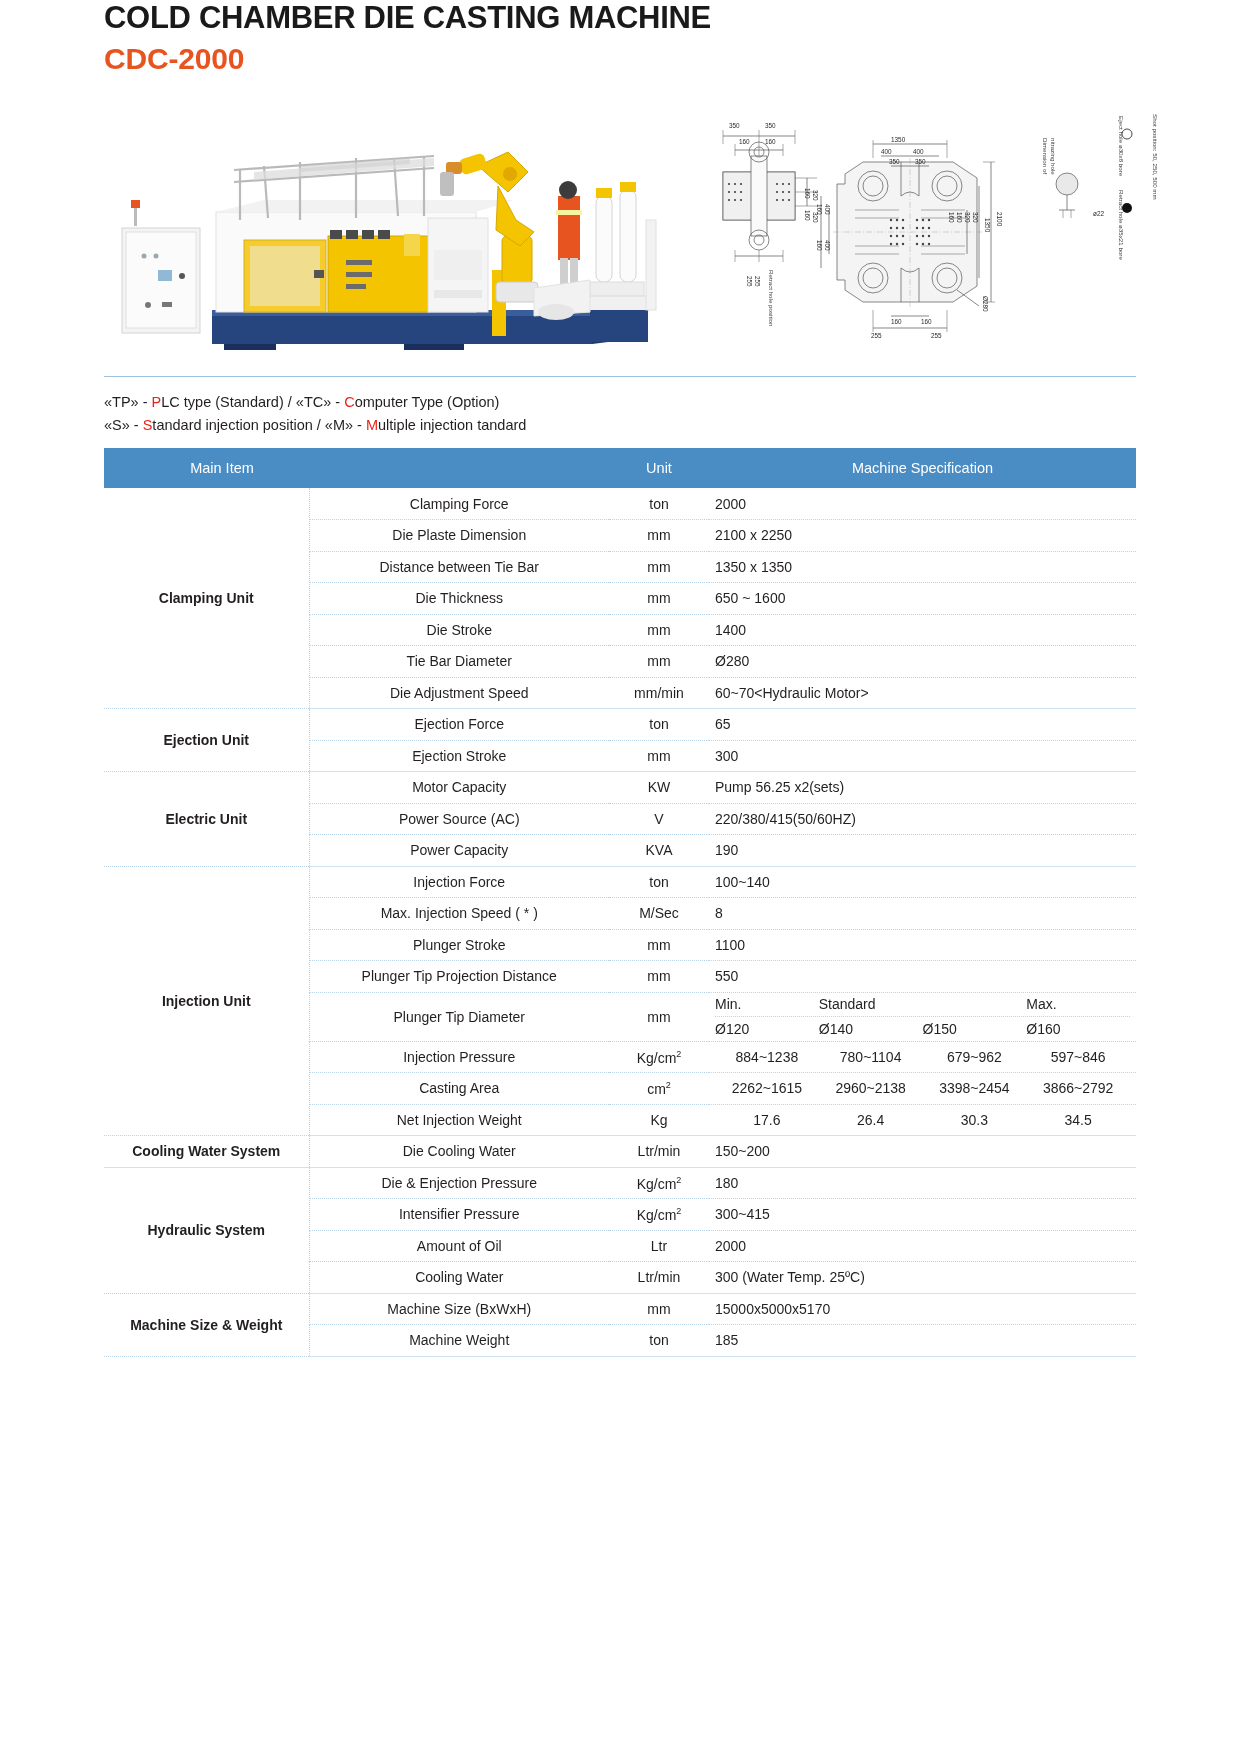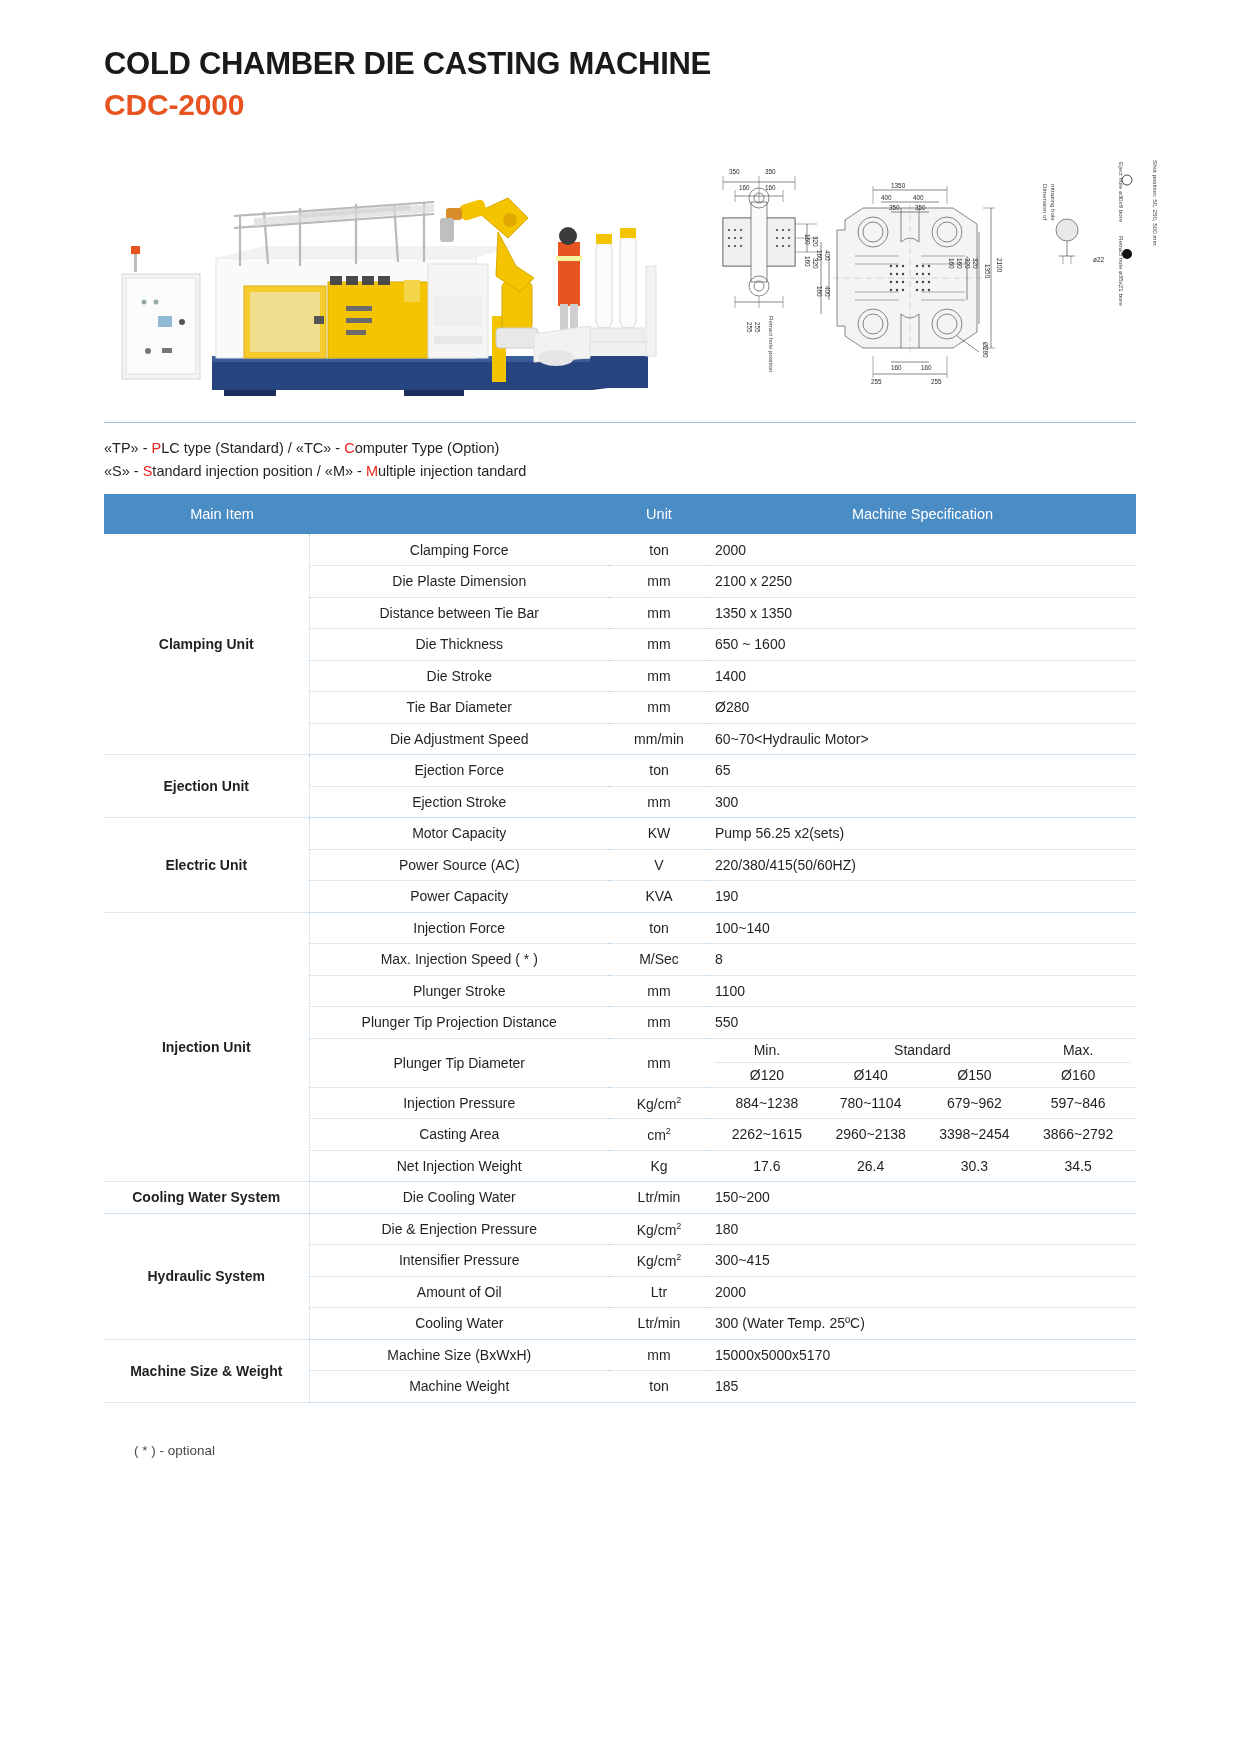--- a/index.html
+++ b/index.html
@@ -8,21 +8,21 @@
     width: 1240px; height: 1754px;
     background: #ffffff;
     font-family: "Liberation Sans", sans-serif;
     color: #231f20;
     position: relative;
     overflow: hidden;
   }
   .page { padding: 0 104px; position: relative; }
 
   
-  .title-block { padding-top: 46px; }
+  .title-block { }
   h1.main-title {
     font-size: 31px; font-weight: bold; letter-spacing: -0.3px;
     margin: 0; color: #1a1a1a; line-height: 1.15;
   }
   h2.model-title {
     font-size: 30px; font-weight: bold; letter-spacing: -0.2px;
     margin: 6px 0 0 0; color: #e8541f; line-height: 1.15;
   }
 
   
@@ -59,21 +59,21 @@
   td.item { text-align: center; padding-left: 12px; }
   td.unit { text-align: center; }
   td.val  { text-align: left; }
   tr.grp-end > td { border-bottom: 1px solid #cfe0ee; }
   tr.tall > td { height: 48px; }
 
   .sub-grid { display: flex; width: 100%; }
   .sub-grid > div { flex: 1; text-align: center; }
   .dia-head { border-bottom: 1px dotted #b9d3e8; }
   .dia-head-row, .dia-val-row { display: flex; width: 100%; height: 24px; align-items: center; }
-  .dia-head-row > div, .dia-val-row > div { flex: 1; text-align: center; font-size: 14px; }
+  .dia-head-row > div, .dia-val-row > div { flex: 1; font-size: 14px; }
   .span2 { flex: 2 !important; }
   td.nopad { padding: 0; }
   sup { font-size: 9px; vertical-align: super; }
 
   .footnote { margin-top: 40px; font-size: 13.5px; color: #4a4a4a; padding-left: 30px; }
 </style>
 </head>
 <body>
 
 <div class="page">
@@ -526,15 +526,14 @@
           <td class="val">15000x5000x5170</td>
         </tr>
         <tr class="grp-end">
           <td class="item">Machine Weight</td>
           <td class="unit">ton</td>
           <td class="val">185</td>
         </tr>
       </tbody>
   </table>
 
-  <div class="footnote">( * ) - optional</div>
 
 </div>
 
 </body></html>

